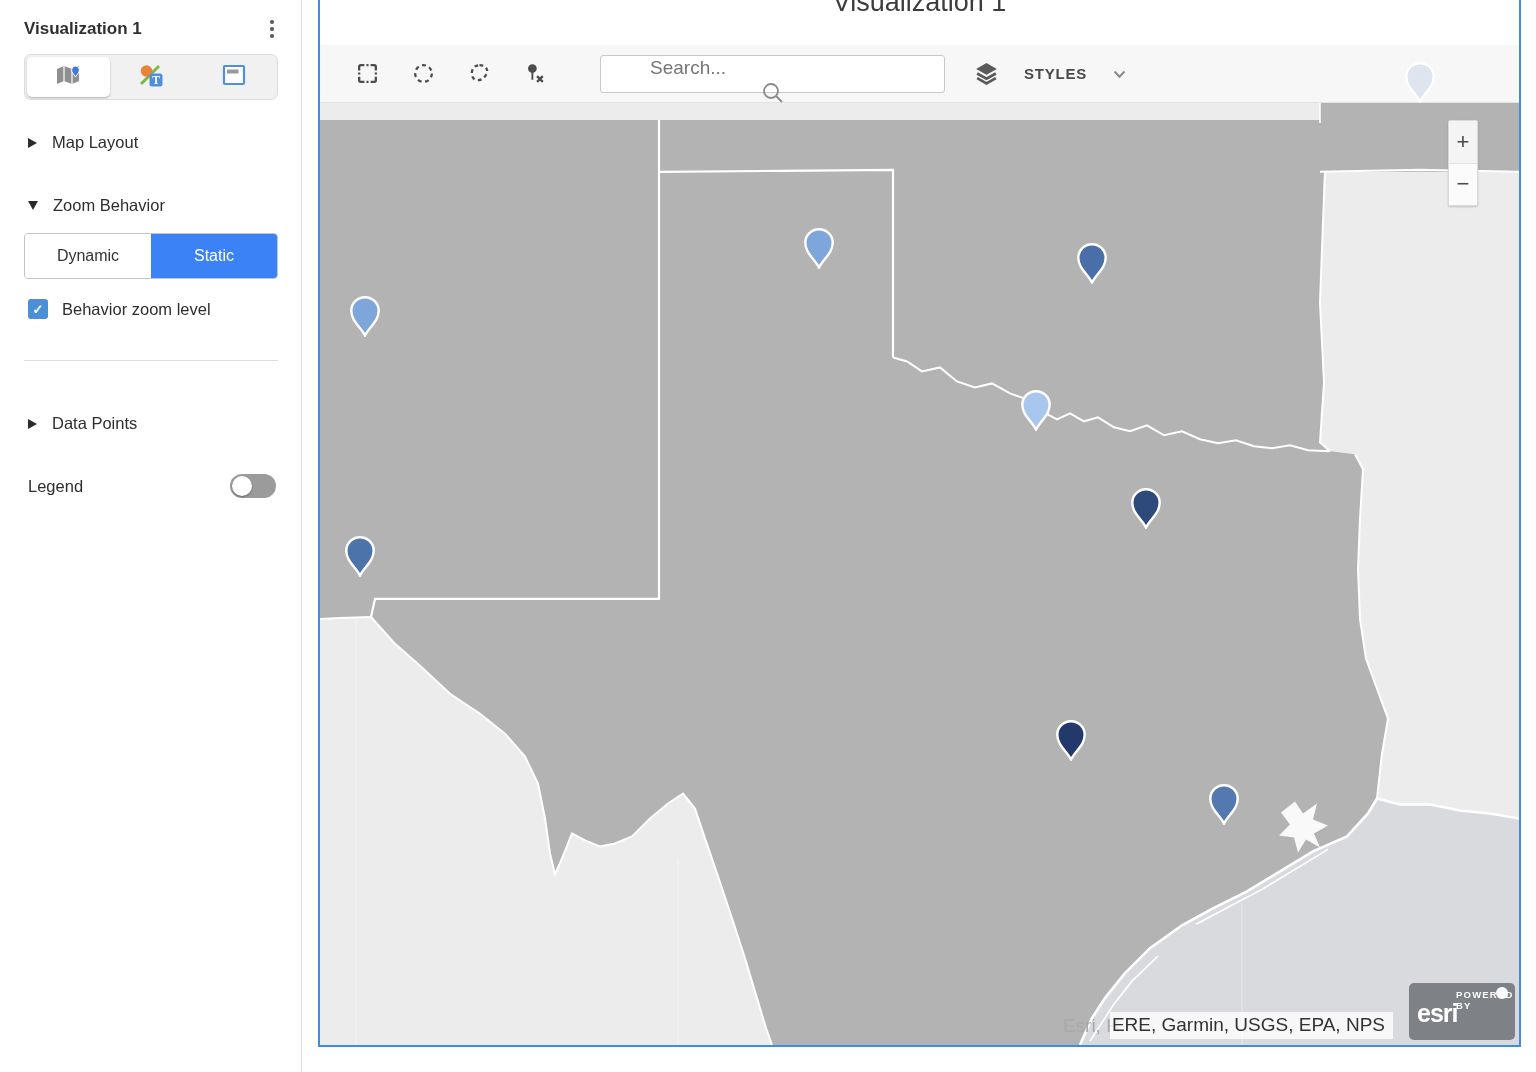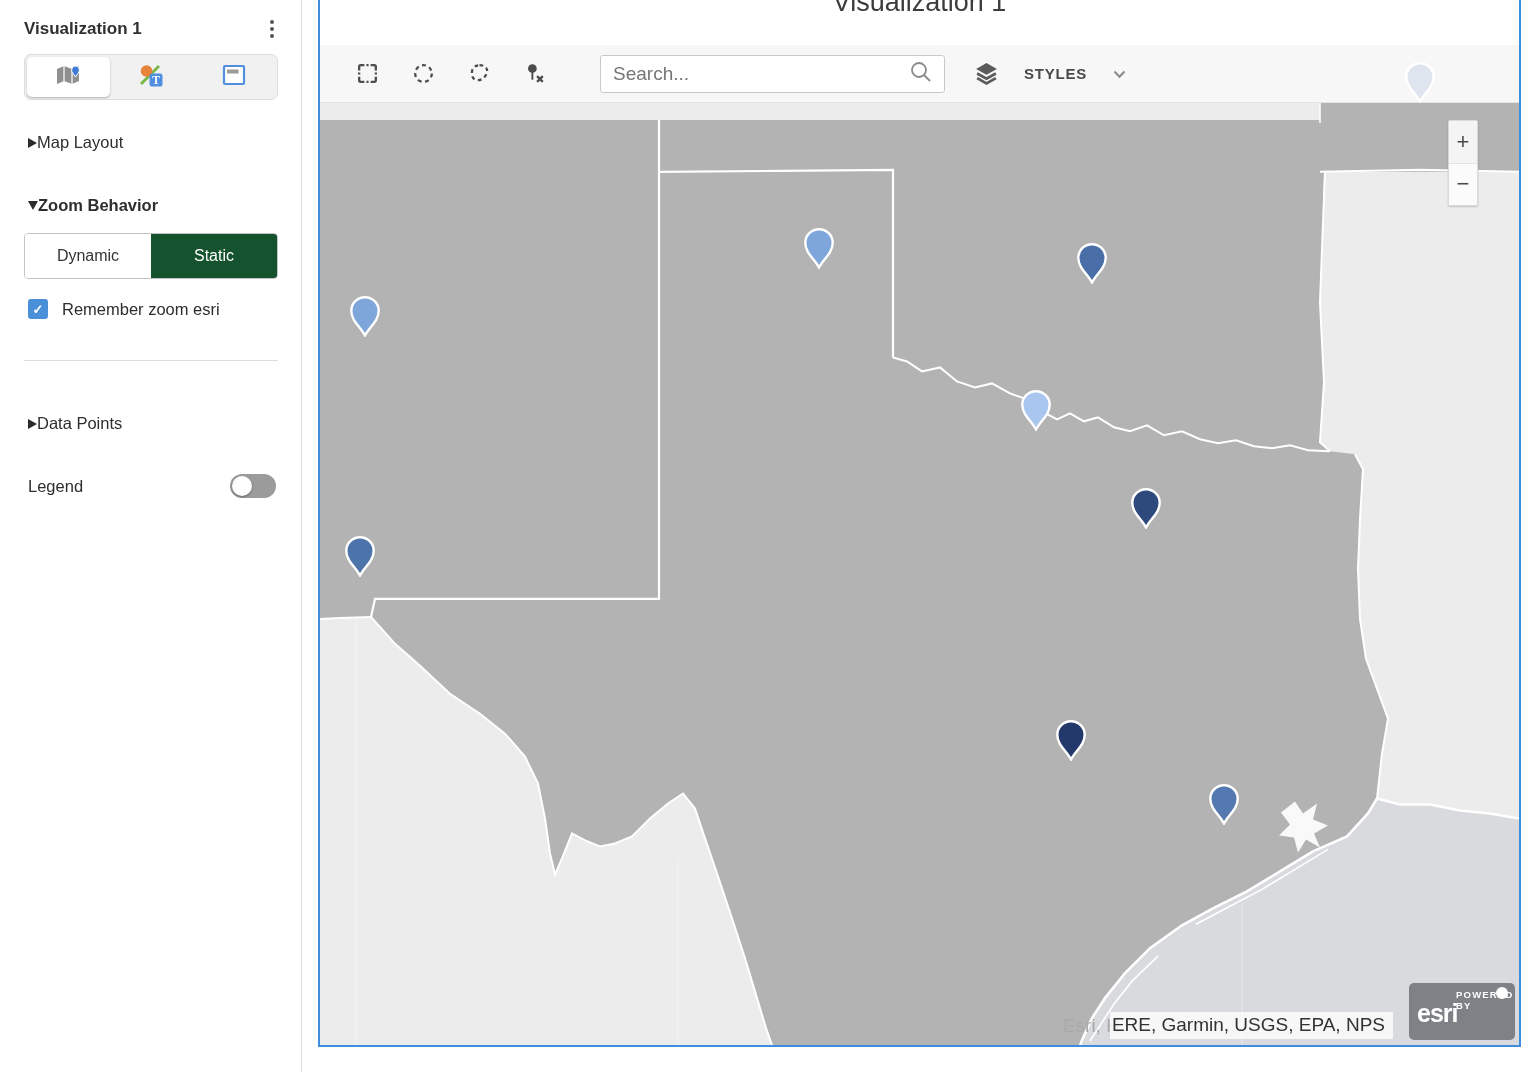--- a/index.html
+++ b/index.html
@@ -9,29 +9,29 @@
   .sidebar{position:absolute;left:0;top:0;width:300px;height:1072px;background:#fff;}
   .sidebar-divider{position:absolute;left:301px;top:0;width:1px;height:1072px;background:#dcdcdc;}
   .sb-title-row{position:absolute;left:24px;top:18px;width:256px;display:flex;align-items:center;justify-content:space-between;}
   .sb-title{font-size:17px;font-weight:bold;color:#303030;}
   .kebab{display:flex;flex-direction:column;gap:3px;padding:2px 6px;cursor:pointer;}
   .kebab i{width:4px;height:4px;border-radius:50%;background:#555;display:block;}
   .viewgroup{position:absolute;left:24px;top:54px;width:254px;height:46px;background:#f1f1f1;
     border:1px solid #dcdcdc;border-radius:7px;display:flex;align-items:stretch;padding:2px;box-sizing:border-box;}
   .viewbtn{flex:1;display:flex;align-items:center;justify-content:center;border-radius:5px;cursor:pointer;}
   .viewbtn.active{background:#fff;box-shadow:0 1px 2px rgba(0,0,0,.28);}
-  .section-row{position:absolute;left:28px;display:flex;align-items:center;gap:0;cursor:pointer;}
+  .section-row{position:absolute;left:28px;display:flex;align-items:center;gap:15px;cursor:pointer;}
   .tri-r{width:0;height:0;border-left:9px solid #2b2b2b;border-top:5.5px solid transparent;border-bottom:5.5px solid transparent;}
   .tri-d{width:0;height:0;border-top:9px solid #2b2b2b;border-left:5.5px solid transparent;border-right:5.5px solid transparent;}
   .section-label{font-size:16.5px;color:#2e2e2e;}
-  .section-label.bold{font-weight:bold;}
+  .section-label.bold{font-weight:normal;}
   .segmented{position:absolute;left:24px;top:233px;width:254px;height:46px;border:1px solid #c4c4c4;
     border-radius:4px;overflow:hidden;display:flex;box-sizing:border-box;background:#fff;}
   .seg{flex:1;display:flex;align-items:center;justify-content:center;font-size:16px;color:#333;cursor:pointer;background:#fff;}
-  .seg.selected{background:#14532d;color:#fff;}
+  .seg.selected{background:#3b82f6;color:#fff;}
   .check-row{position:absolute;left:28px;top:299px;display:flex;align-items:center;gap:14px;cursor:pointer;}
   .checkbox{width:20px;height:20px;background:#4a90d9;border-radius:3px;display:flex;align-items:center;justify-content:center;
     color:#fff;font-size:13px;font-weight:bold;}
   .check-label{font-size:16.5px;color:#2e2e2e;}
   .sb-hr{position:absolute;left:24px;top:360px;width:254px;height:1px;background:#ddd;}
   .legend-row{position:absolute;left:28px;top:474px;width:248px;display:flex;align-items:center;justify-content:space-between;}
   .toggle{width:46px;height:24px;border-radius:12px;background:#9b9b9b;position:relative;cursor:pointer;}
   .toggle .knob{position:absolute;left:2px;top:2px;width:20px;height:20px;border-radius:50%;background:#fff;
     box-shadow:0 1px 2px rgba(0,0,0,.35);}
 
@@ -39,21 +39,21 @@
   .panel{position:absolute;left:318px;top:0;width:1203px;height:1047px;background:#fff;overflow:hidden;}
   .pb{position:absolute;background:#3f8ede;z-index:9;}
   .pb.l{left:318px;top:0;width:2px;height:1047px;}
   .pb.r{left:1519px;top:0;width:2px;height:1047px;}
   .pb.b{left:318px;top:1045px;width:1203px;height:2px;}
   .panel-title{position:absolute;left:0;top:-13px;width:100%;text-align:center;font-size:27px;color:#3c3c3c;}
   .toolbar{position:absolute;left:2px;right:2px;top:45px;height:58px;background:#f7f7f7;border-bottom:1px solid #e3e3e3;
     display:flex;align-items:center;box-sizing:border-box;padding-left:34px;}
   .tool{width:26px;height:26px;display:flex;align-items:center;justify-content:center;cursor:pointer;margin-right:30px;}
   .searchbox{width:345px;height:38px;background:#fff;border:1px solid #c9c9c9;border-radius:3px;display:flex;align-items:center;
-    margin-left:22px;box-sizing:border-box;padding:0 10px;}
+    margin-left:22px;box-sizing:border-box;padding:0 10px;flex-direction:column;}
   .searchbox input{flex:1;border:none;outline:none;font-size:19px;color:#333;font-family:"Liberation Sans",sans-serif;background:transparent;}
   .searchbox input::placeholder{color:#767676;}
   .layersbtn{margin-left:28px;cursor:pointer;display:flex;align-items:center;}
   .stylesbtn{margin-left:24px;display:flex;align-items:center;gap:26px;cursor:pointer;}
   .styles-label{font-size:15px;font-weight:bold;letter-spacing:.8px;color:#4a4a4a;}
 
   .map-area{position:absolute;left:2px;right:2px;top:103px;bottom:2px;}
   .map-area svg.basemap{display:block;width:100%;height:100%;}
   .pins{position:absolute;left:0;top:0;width:100%;height:100%;z-index:5;pointer-events:none;}
   .pin{position:absolute;width:30px;height:41px;pointer-events:auto;cursor:pointer;}
@@ -125,21 +125,21 @@
     <span class="section-label bold">Zoom Behavior</span>
   </div>
 
   <div class="segmented">
     <div class="seg">Dynamic</div>
     <div class="seg selected">Static</div>
   </div>
 
   <div class="check-row">
     <span class="checkbox">✓</span>
-    <span class="check-label">Remember zoom esri</span>
+    <span class="check-label">Behavior zoom level</span>
   </div>
 
   <div class="sb-hr"></div>
 
   <div class="section-row" style="top:414px;">
     <span class="tri-r"></span>
     <span class="section-label">Data Points</span>
   </div>
 
   <div class="legend-row">

